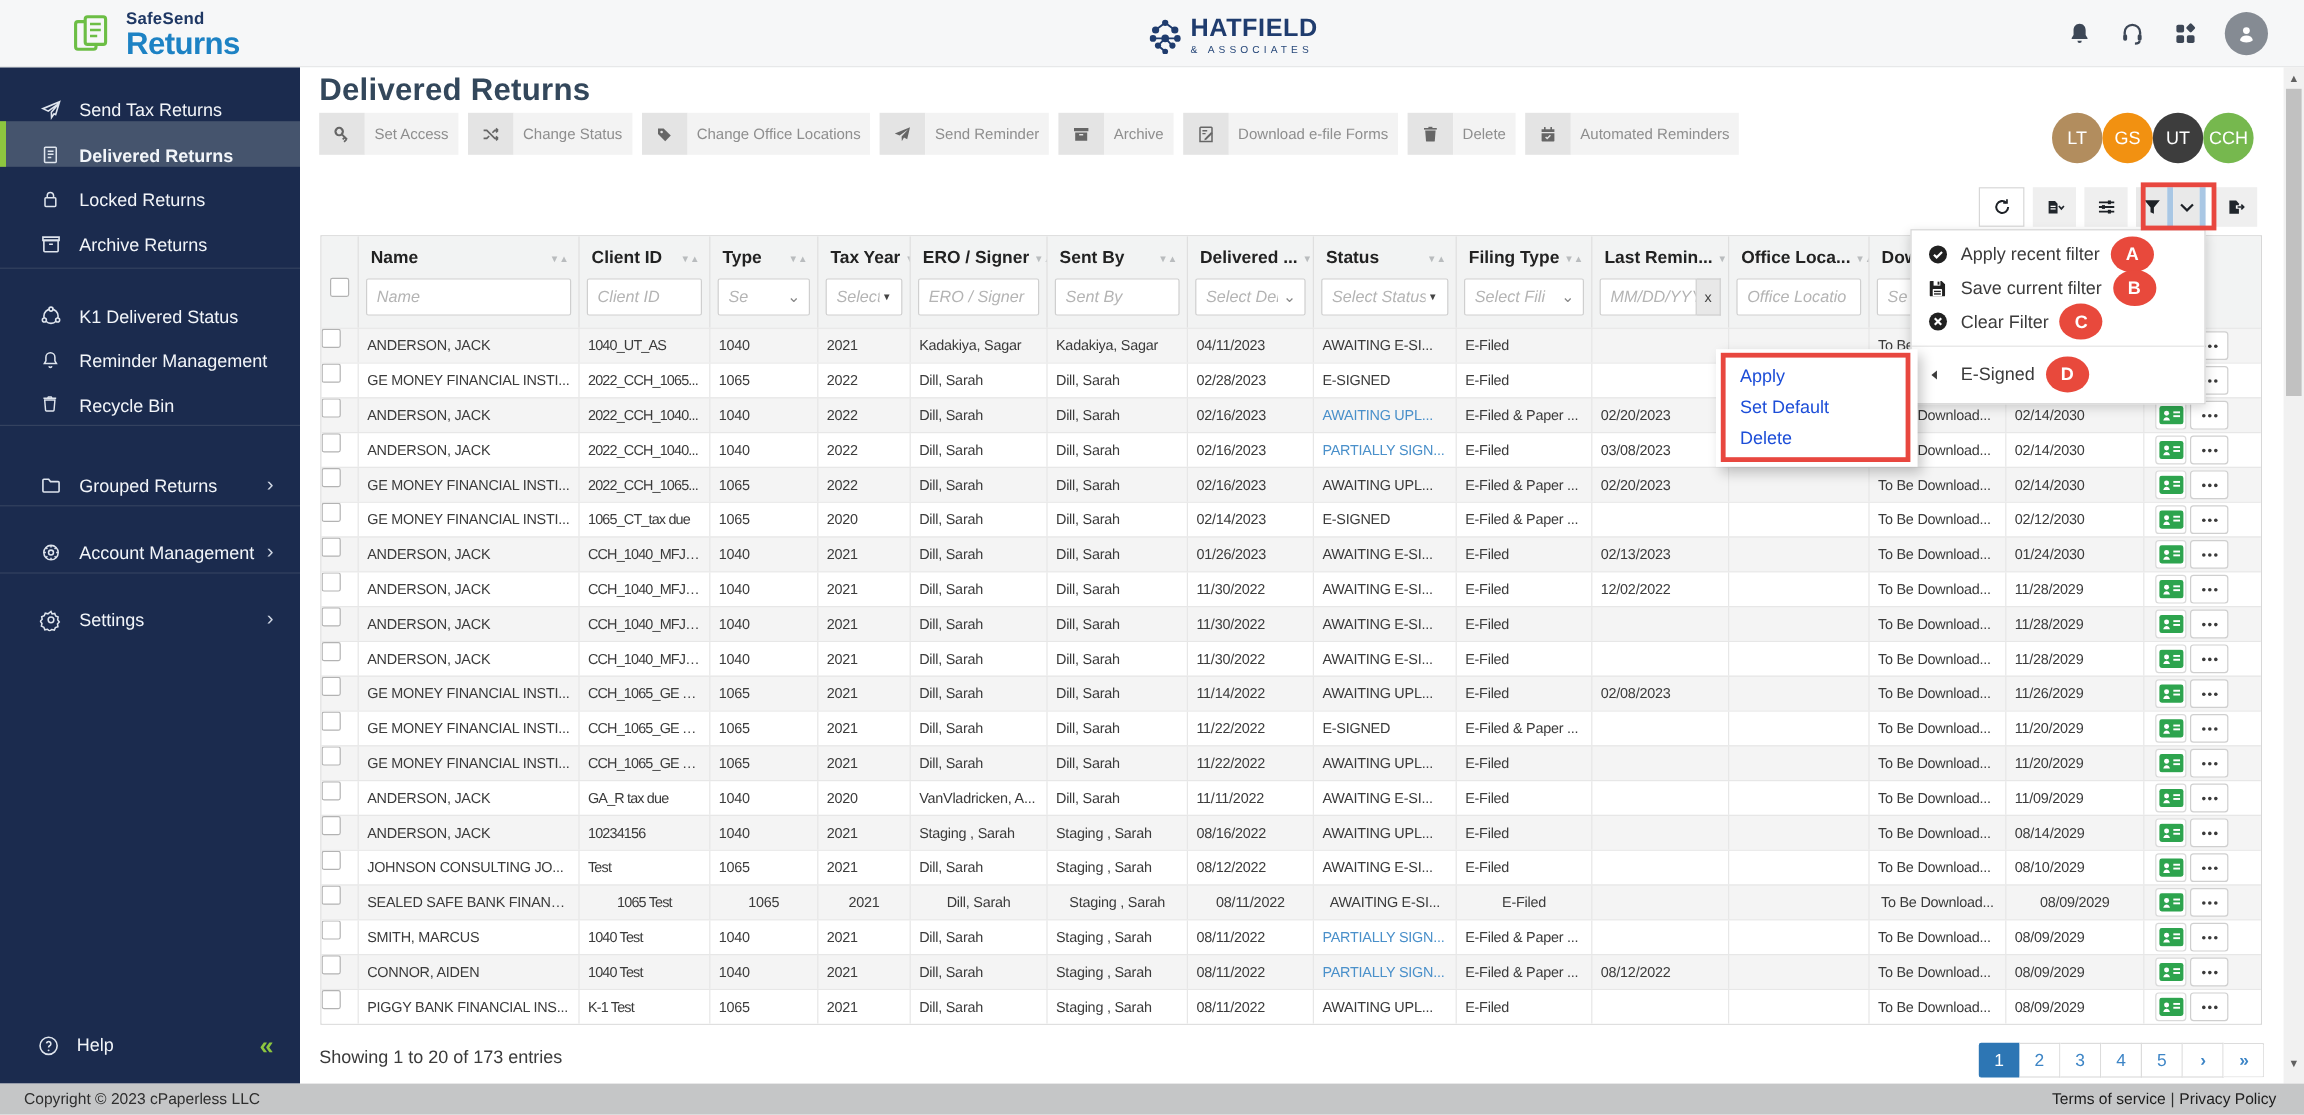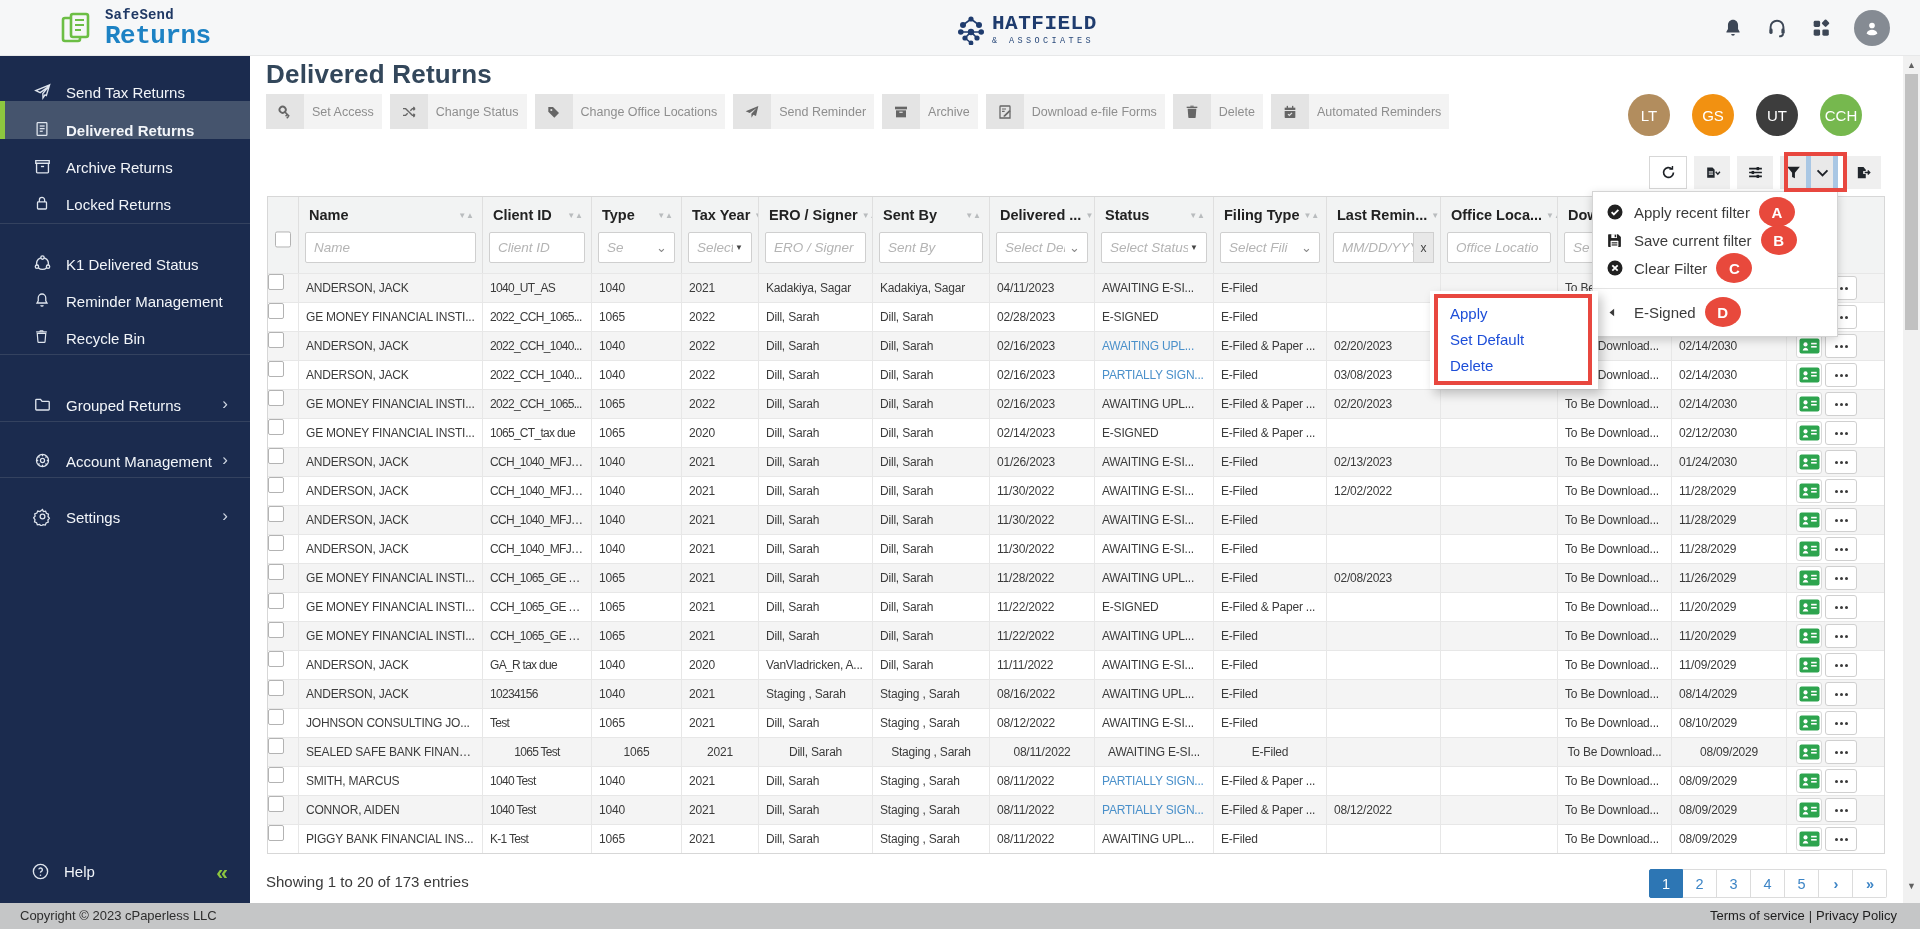--- a/index.html
+++ b/index.html
@@ -1,20 +1,20 @@
 <!DOCTYPE html>
 <html><head>
 <meta charset="utf-8">
 <style>
   * { margin:0; padding:0; box-sizing:border-box; }
   html,body { width:1920px; height:929px; overflow:hidden; }
   body { font-family:"Liberation Sans", sans-serif; position:relative; background:#fff; }
 
   
-  .top-header { position:absolute; left:0; top:0; width:1920px; height:56px; background:#f6f7f8; border-bottom:1px solid #e7e8e9; z-index:5;font-family:Liberation Mono, monospace; }
+  .top-header { position:absolute; left:0; top:0; width:1920px; height:56px; background:#f6f7f8; border-bottom:1px solid #e7e8e9; z-index:5; }
   .brand { position:absolute; left:56px; top:8px; display:flex; align-items:center; gap:9px; }
   .brand-mark { width:40px; height:40px; }
   .brand-text { display:flex; flex-direction:column; line-height:1; }
   .brand-top { color:#1f3864; font-weight:bold; font-size:14px; letter-spacing:.2px; }
   .brand-bottom { color:#1d82c4; font-weight:bold; font-size:26px; margin-top:1px; letter-spacing:-.5px; }
   .firm-logo { position:absolute; left:958px; top:13px; display:flex; align-items:center; gap:8px; }
   .firm-mark { width:26px; height:30px; }
   .firm-text { display:flex; flex-direction:column; }
   .firm-name { color:#1f3c6e; font-weight:bold; font-size:21px; letter-spacing:.5px; line-height:1; }
   .firm-sub { color:#2a4a7b; font-size:8.5px; letter-spacing:3.4px; margin-top:2px; }
@@ -41,21 +41,21 @@
 
   
   .main { position:absolute; left:250px; top:56px; width:1653px; height:847px; background:#fff; }
   .page-title { position:absolute; left:16px; top:3px; font-size:26px; font-weight:bold; color:#33475b; letter-spacing:.2px; }
   .toolbar { position:absolute; left:16px; top:38px; display:flex; gap:8px; }
   .tbtn { display:flex; height:35px; cursor:pointer; }
   .tbtn-icon { width:38px; background:#e4e4e4; display:flex; align-items:center; justify-content:center; color:#666; }
   .tbtn-icon svg { width:16px; height:16px; }
   .tbtn-label { background:#f3f3f3; display:flex; align-items:center; padding:0 8px; font-size:12.5px; color:#8e8e8e; }
 
-  .avatars { position:absolute; right:41px; top:38px; display:flex; gap:22px; }
+  .avatars { position:absolute; right:25px; top:38px; display:flex; gap:0; }
   .av { width:42px; height:42px; border-radius:50%; display:flex; align-items:center; justify-content:center; color:#fff; font-size:15px; cursor:pointer; }
 
   .view-actions { position:absolute; right:15px; top:100px; display:flex; align-items:center; }
   .vbtn { height:33px; display:flex; align-items:center; justify-content:center; color:#1d2126; cursor:pointer; }
   .vbtn svg { width:17px; height:17px; }
   .vbtn.refresh { width:38px; background:#fff; border:1px solid #d7d7d7; margin-right:7px; }
   .vbtn.plain { width:36px; background:#efefef; margin-right:7px; }
   .vbtn.split-a { width:26px; background:#e9e9e9; margin-right:0; }
   .vbtn.split-b { width:22px; background:#e9e9e9; margin-right:0; }
   .blue-stripe { width:5px; height:33px; background:#a9c7e4; }
@@ -198,33 +198,33 @@
       <div class="nav-item active">
         <span class="nicon"><svg viewBox="0 0 24 24" fill="none" stroke="currentColor" stroke-width="1.7" width="18" height="18">
             <rect x="5.5" y="3.5" width="13" height="17" rx="1"></rect>
             <line x1="9" y1="8" x2="15.5" y2="8"></line>
             <line x1="9" y1="11.5" x2="15.5" y2="11.5"></line>
             <line x1="9" y1="15" x2="13" y2="15"></line>
           </svg></span>
         <span>Delivered Returns</span>
       </div>
       <div class="nav-item">
+        <span class="nicon"><svg viewBox="0 0 24 24" fill="none" stroke="currentColor" stroke-width="1.7" width="18" height="18">
+            <rect x="6" y="10.5" width="12" height="9.5" rx="1"></rect>
+            <path d="M8.5 10.5V8a3.5 3.5 0 0 1 7 0v2.5"></path>
+          </svg></span>
+        <span>Locked Returns</span>
+      </div>
+      <div class="nav-item">
         <span class="nicon"><svg viewBox="0 0 24 24" fill="none" stroke="currentColor" stroke-width="1.7" width="19" height="19">
             <path d="M4.5 8h15v11a1 1 0 0 1-1 1h-13a1 1 0 0 1-1-1z"></path>
             <path d="M3.5 4.5h17V8h-17z"></path>
             <line x1="10" y1="12" x2="14" y2="12"></line>
           </svg></span>
         <span>Archive Returns</span>
-      </div>
-      <div class="nav-item">
-        <span class="nicon"><svg viewBox="0 0 24 24" fill="none" stroke="currentColor" stroke-width="1.7" width="18" height="18">
-            <rect x="6" y="10.5" width="12" height="9.5" rx="1"></rect>
-            <path d="M8.5 10.5V8a3.5 3.5 0 0 1 7 0v2.5"></path>
-          </svg></span>
-        <span>Locked Returns</span>
       </div>
       <div class="nav-div d1"></div>
       <div class="nav-item">
         <span class="nicon"><svg viewBox="0 0 24 24" fill="none" stroke="currentColor" stroke-width="1.7" width="19" height="19">
             <circle cx="12" cy="12" r="7.5"></circle>
             <circle cx="12" cy="4.5" r="2.1" fill="#1b2b4e"></circle>
             <circle cx="5" cy="16" r="2.1" fill="#1b2b4e"></circle>
             <circle cx="19" cy="16" r="2.1" fill="#1b2b4e"></circle>
           </svg></span>
         <span>K1 Delivered Status</span>
@@ -938,21 +938,21 @@
       <div class="gb-row odd" style="grid-template-columns: 31px 184px 109px 90px 77px 114px 117px 105px 119px 113px 114px 117px 114px 115px 99px;">
         <div class="gb-cell cbc">
           <div class="cb"></div>
         </div>
         <div class="gb-cell">GE MONEY FINANCIAL INSTI...</div>
         <div class="gb-cell" style="letter-spacing: -0.7px;">CCH_1065_GE M...</div>
         <div class="gb-cell">1065</div>
         <div class="gb-cell">2021</div>
         <div class="gb-cell">Dill, Sarah</div>
         <div class="gb-cell">Dill, Sarah</div>
-        <div class="gb-cell">11/28/2022</div>
+        <div class="gb-cell">11/14/2022</div>
         <div class="gb-cell">AWAITING UPL...</div>
         <div class="gb-cell">E-Filed</div>
         <div class="gb-cell">02/08/2023</div>
         <div class="gb-cell"></div>
         <div class="gb-cell">To Be Download...</div>
         <div class="gb-cell">11/26/2029</div>
         <div class="gb-cell actions">
           <div class="act-card">
             <span style="display: flex;">
               <svg viewBox="0 0 26 20" width="21" height="16">

